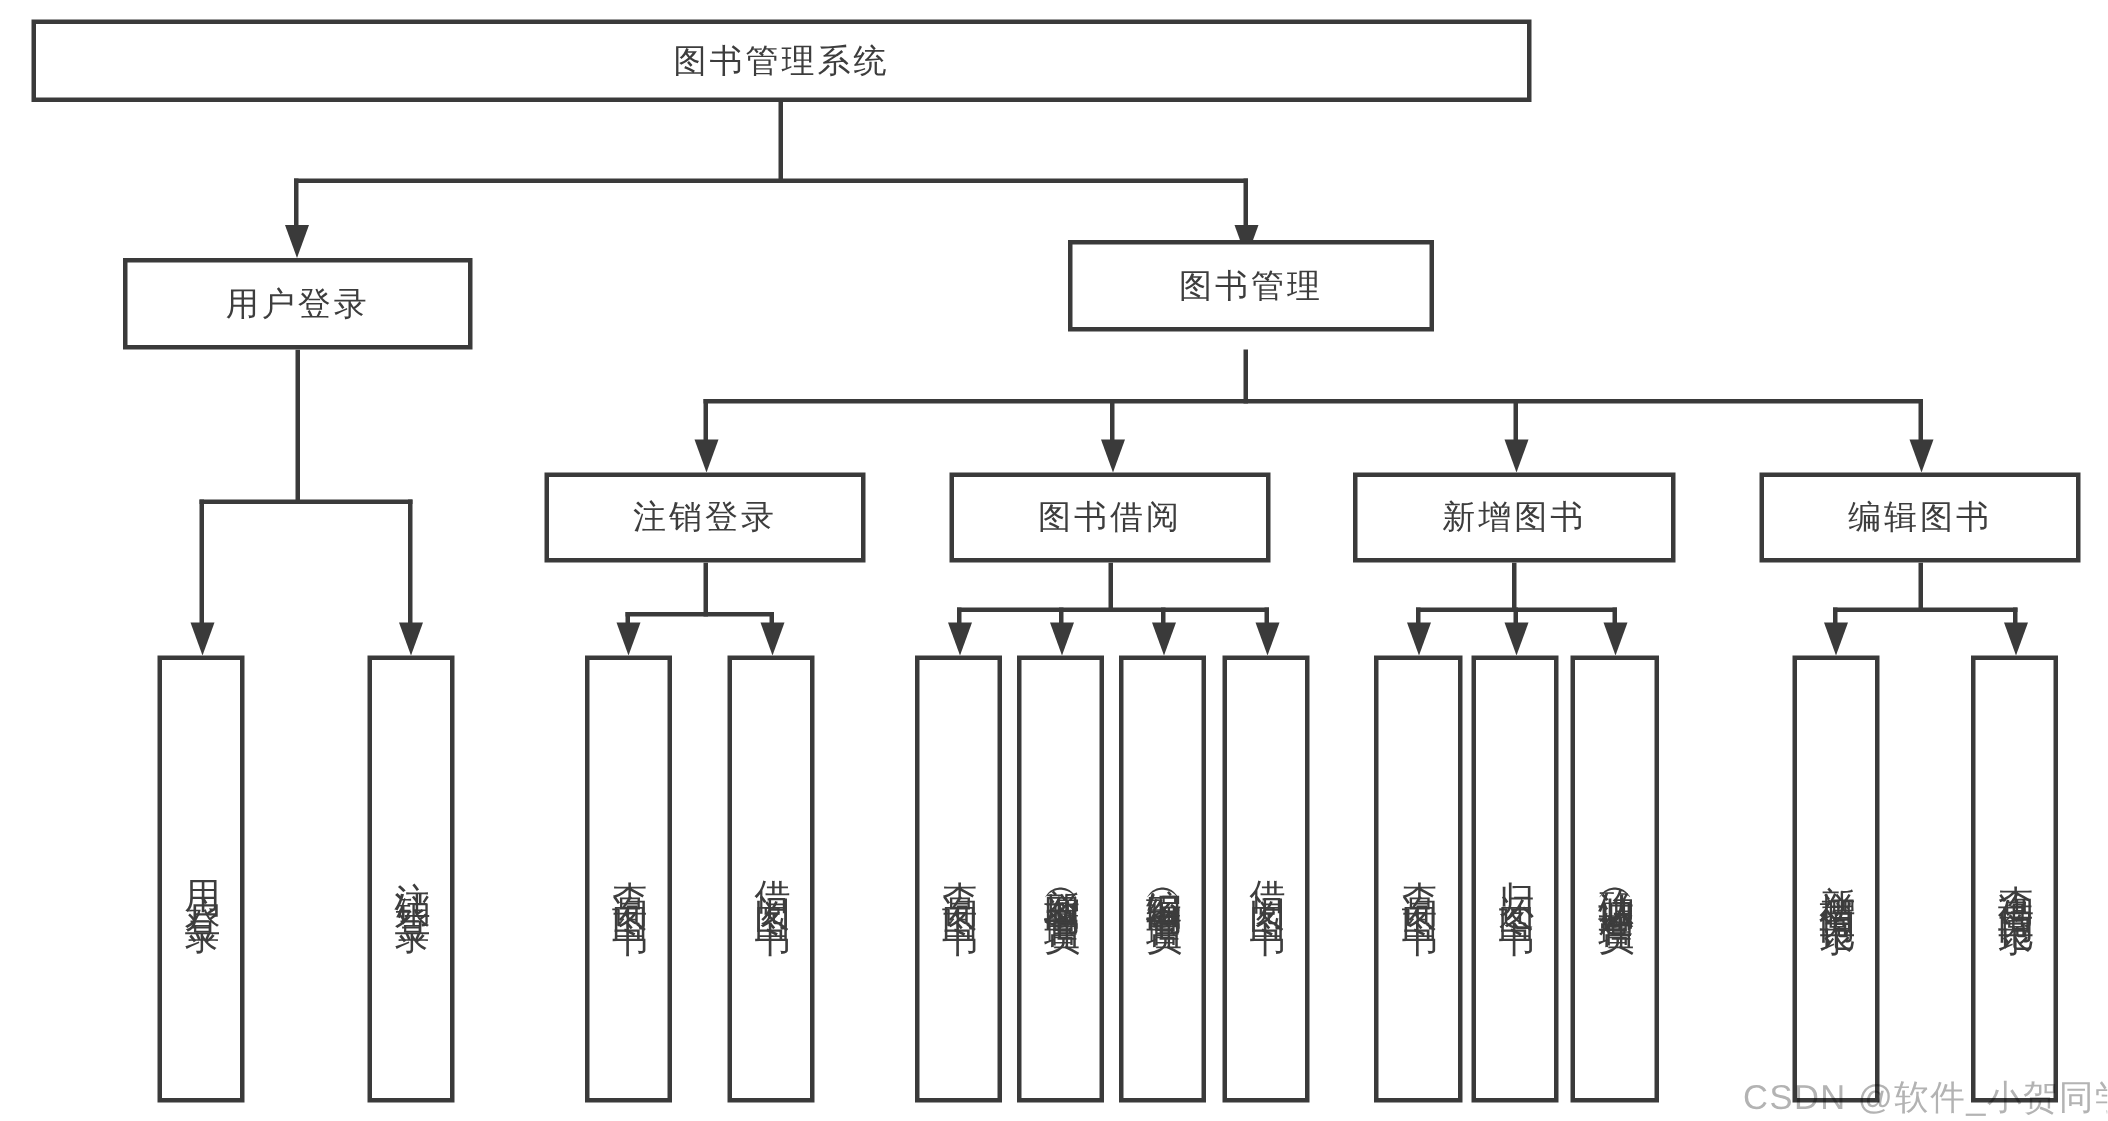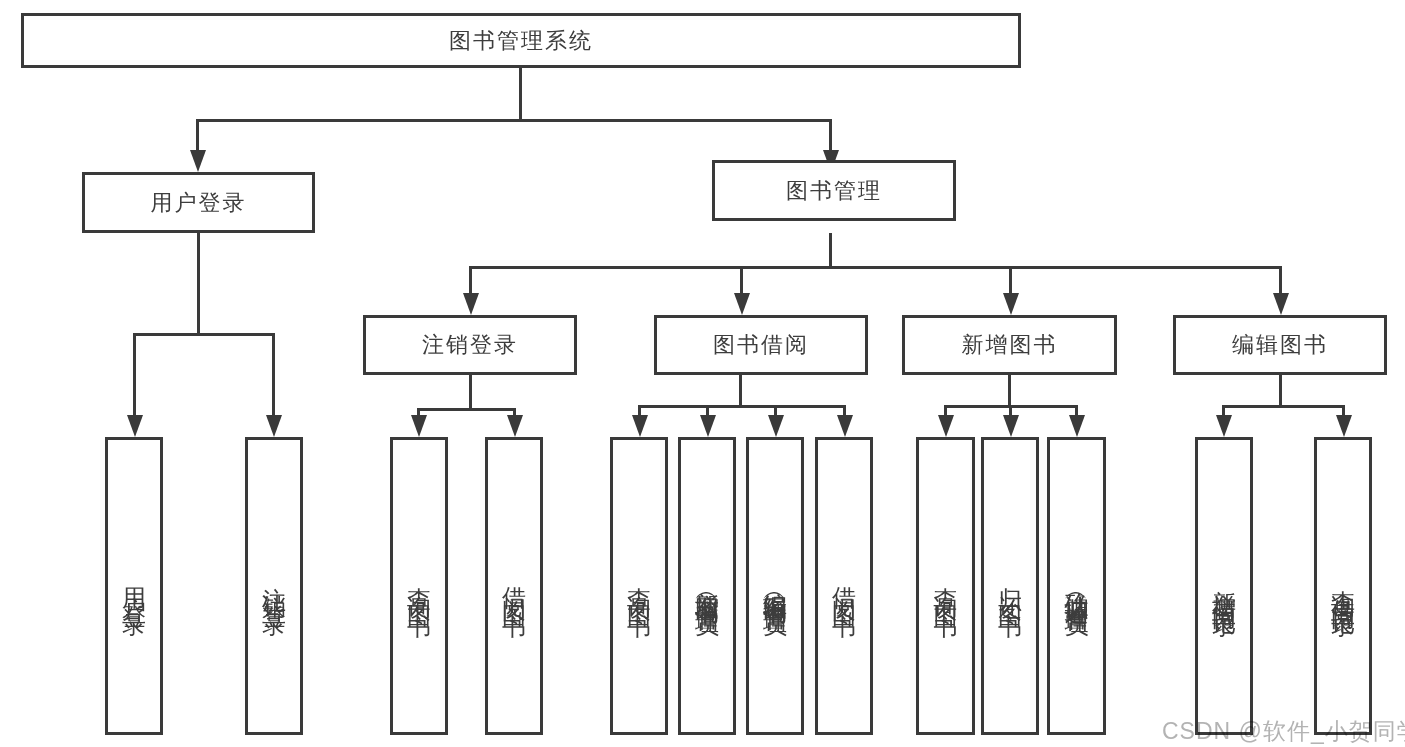--- a/index.html
+++ b/index.html
@@ -88,21 +88,21 @@
   <div class="vline" style="left:740px;top:266px;height:30px;"></div>
   <div class="arrow" style="left:734px;top:293px;"></div>
   <div class="vline" style="left:1009px;top:266px;height:30px;"></div>
   <div class="arrow" style="left:1003px;top:293px;"></div>
   <div class="vline" style="left:1279px;top:266px;height:30px;"></div>
   <div class="arrow" style="left:1273px;top:293px;"></div>
 
   <div class="box" style="left:363px;top:315px;width:214px;height:60px;">
     <span class="hlabel">注销登录</span>
   </div>
-  <div class="box" style="left:633px;top:315px;width:214px;height:60px;margin-left:21px;">
+  <div class="box" style="left:633px;top:315px;width:214px;height:60px;">
     <span class="hlabel">图书借阅</span>
   </div>
   <div class="box" style="left:902px;top:315px;width:215px;height:60px;">
     <span class="hlabel">新增图书</span>
   </div>
   <div class="box" style="left:1173px;top:315px;width:214px;height:60px;">
     <span class="hlabel">编辑图书</span>
   </div>
 
   <div class="vline" style="left:469px;top:375px;height:36px;"></div>

